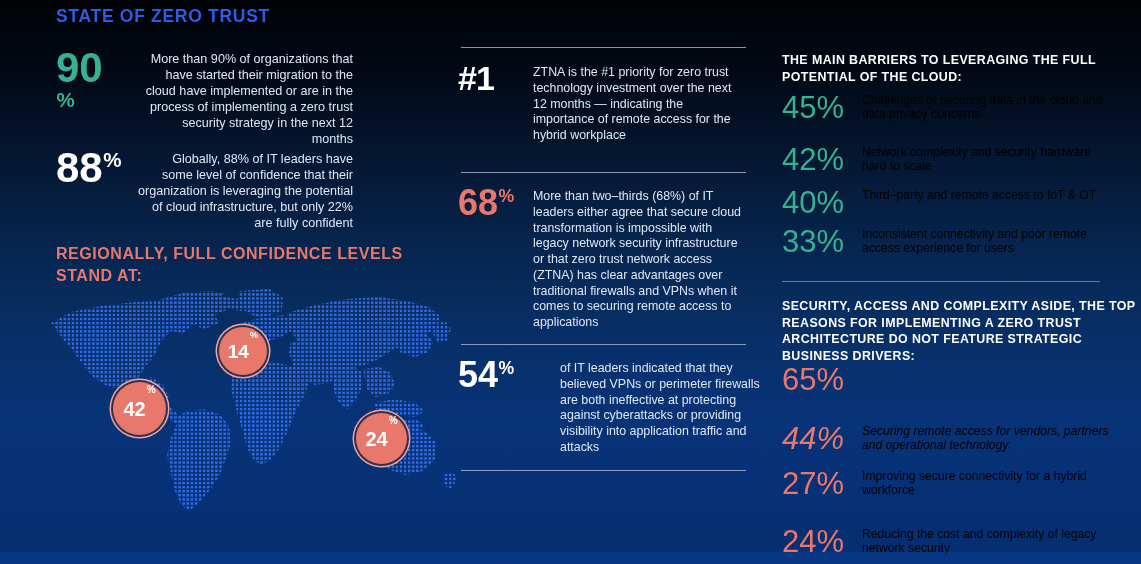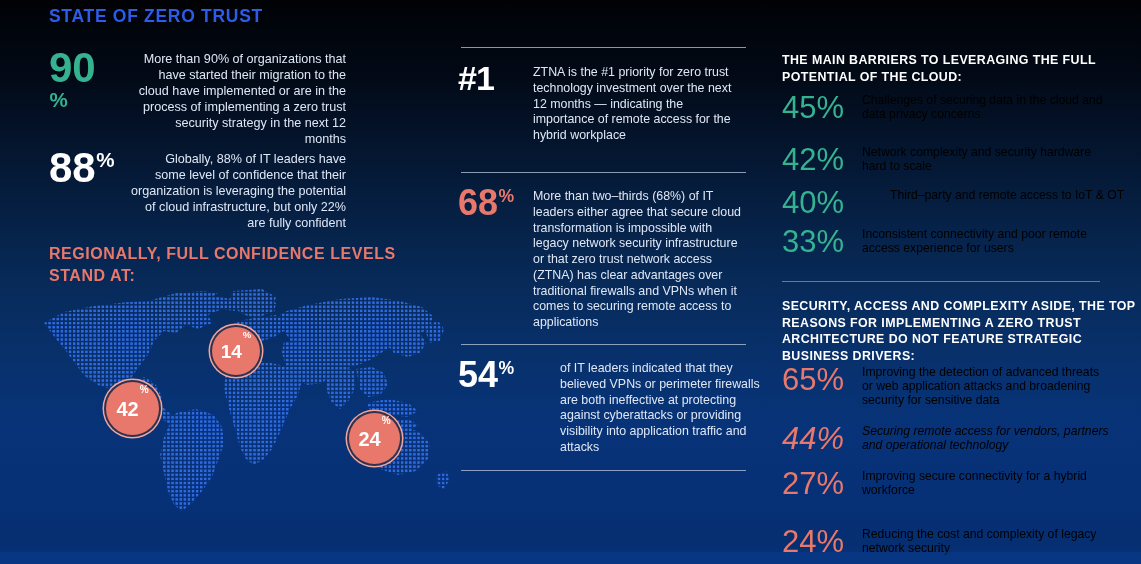--- a/index.html
+++ b/index.html
@@ -22,21 +22,21 @@
         #073177 86%,
         #062f72 96%,
         #073279 100%);
   }
   .bottom-band{
     position:absolute;left:0;right:0;bottom:0;height:12px;
     background:#0a3a8c;opacity:.55;
   }
 
   
-  .col-left{position:absolute;left:4px;top:0;width:450px;height:523px;}
+  .col-left{position:absolute;left:11px;top:0;width:450px;height:523px;}
   .col-mid {position:absolute;left:450px;top:0;width:310px;height:564px;}
   .col-right{position:absolute;left:770px;top:0;width:371px;height:564px;}
 
   
   .main-title{
     position:absolute;left:45px;top:6px;
     font-size:17.5px;font-weight:bold;letter-spacing:.7px;
     color:#2c5ce8;
   }
 
@@ -106,21 +106,21 @@
     position:absolute;left:12px;
     color:#ffffff;font-weight:bold;font-size:12.4px;
     letter-spacing:.42px;line-height:1.35;
   }
   #head-barriers{top:52px;}
   #head-reasons{top:298px;}
 
   .rstat{position:absolute;left:12px;display:flex;align-items:flex-start;}
   .rstat .num{font-size:31px;width:80px;}
   .rstat .txt{font-size:12.2px;padding-top:3px;width:250px;}
-  #r1{top:90px;} #r2{top:142px;} #r3{top:185px;gap:28px;} #r4{top:224px;}
+  #r1{top:90px;} #r2{top:142px;} #r3{top:185px;} #r4{top:224px;}
   #b1{top:362px;} #b2{top:421px;font-style:italic;} #b3{top:466px;} #b4{top:524px;}
 
   .hr-right{position:absolute;left:12px;width:318px;height:1px;background:#9fb2cf;opacity:.6;top:281px;}
 </style>
 </head>
 <body>
 
 <div id="page">
 
   <div class="col-left">
@@ -278,21 +278,20 @@
     </div>
 
     <div class="hr-right"></div>
 
     <div class="sec-head" id="head-reasons">SECURITY, ACCESS AND COMPLEXITY ASIDE, THE TOP REASONS FOR IMPLEMENTING A ZERO TRUST ARCHITECTURE DO NOT FEATURE STRATEGIC BUSINESS DRIVERS:</div>
 
     <div class="rstat" id="b1">
       <div class="num coral">
         <span>65</span><span class="pct">%</span>
       </div>
-      <div class="txt">Improving the detection of advanced threats or web application attacks and broadening security for sensitive data</div>
     </div>
     <div class="rstat" id="b2">
       <div class="num coral">
         <span>44</span><span class="pct">%</span>
       </div>
       <div class="txt">Securing remote access for vendors, partners and operational technology</div>
     </div>
     <div class="rstat" id="b3">
       <div class="num coral">
         <span>27</span><span class="pct">%</span>

